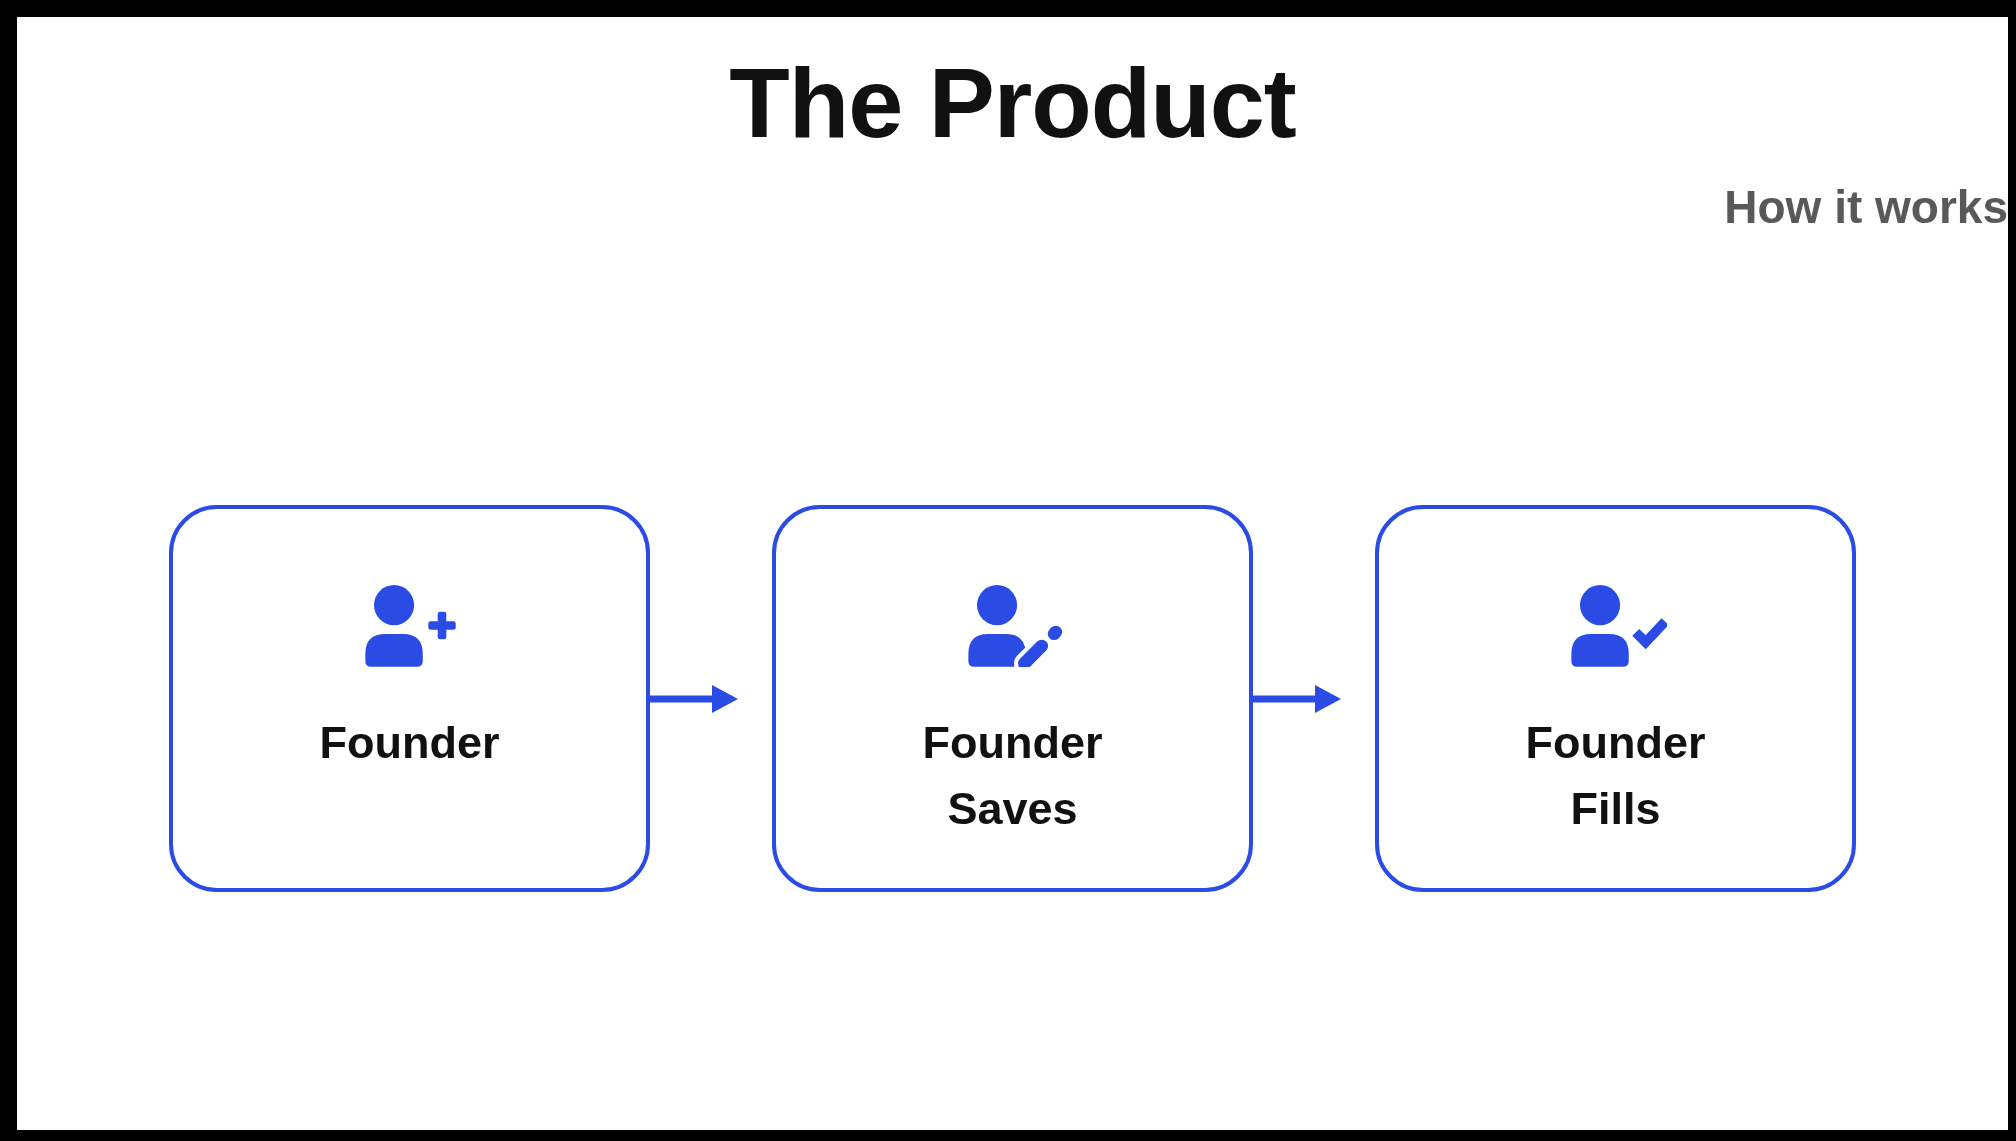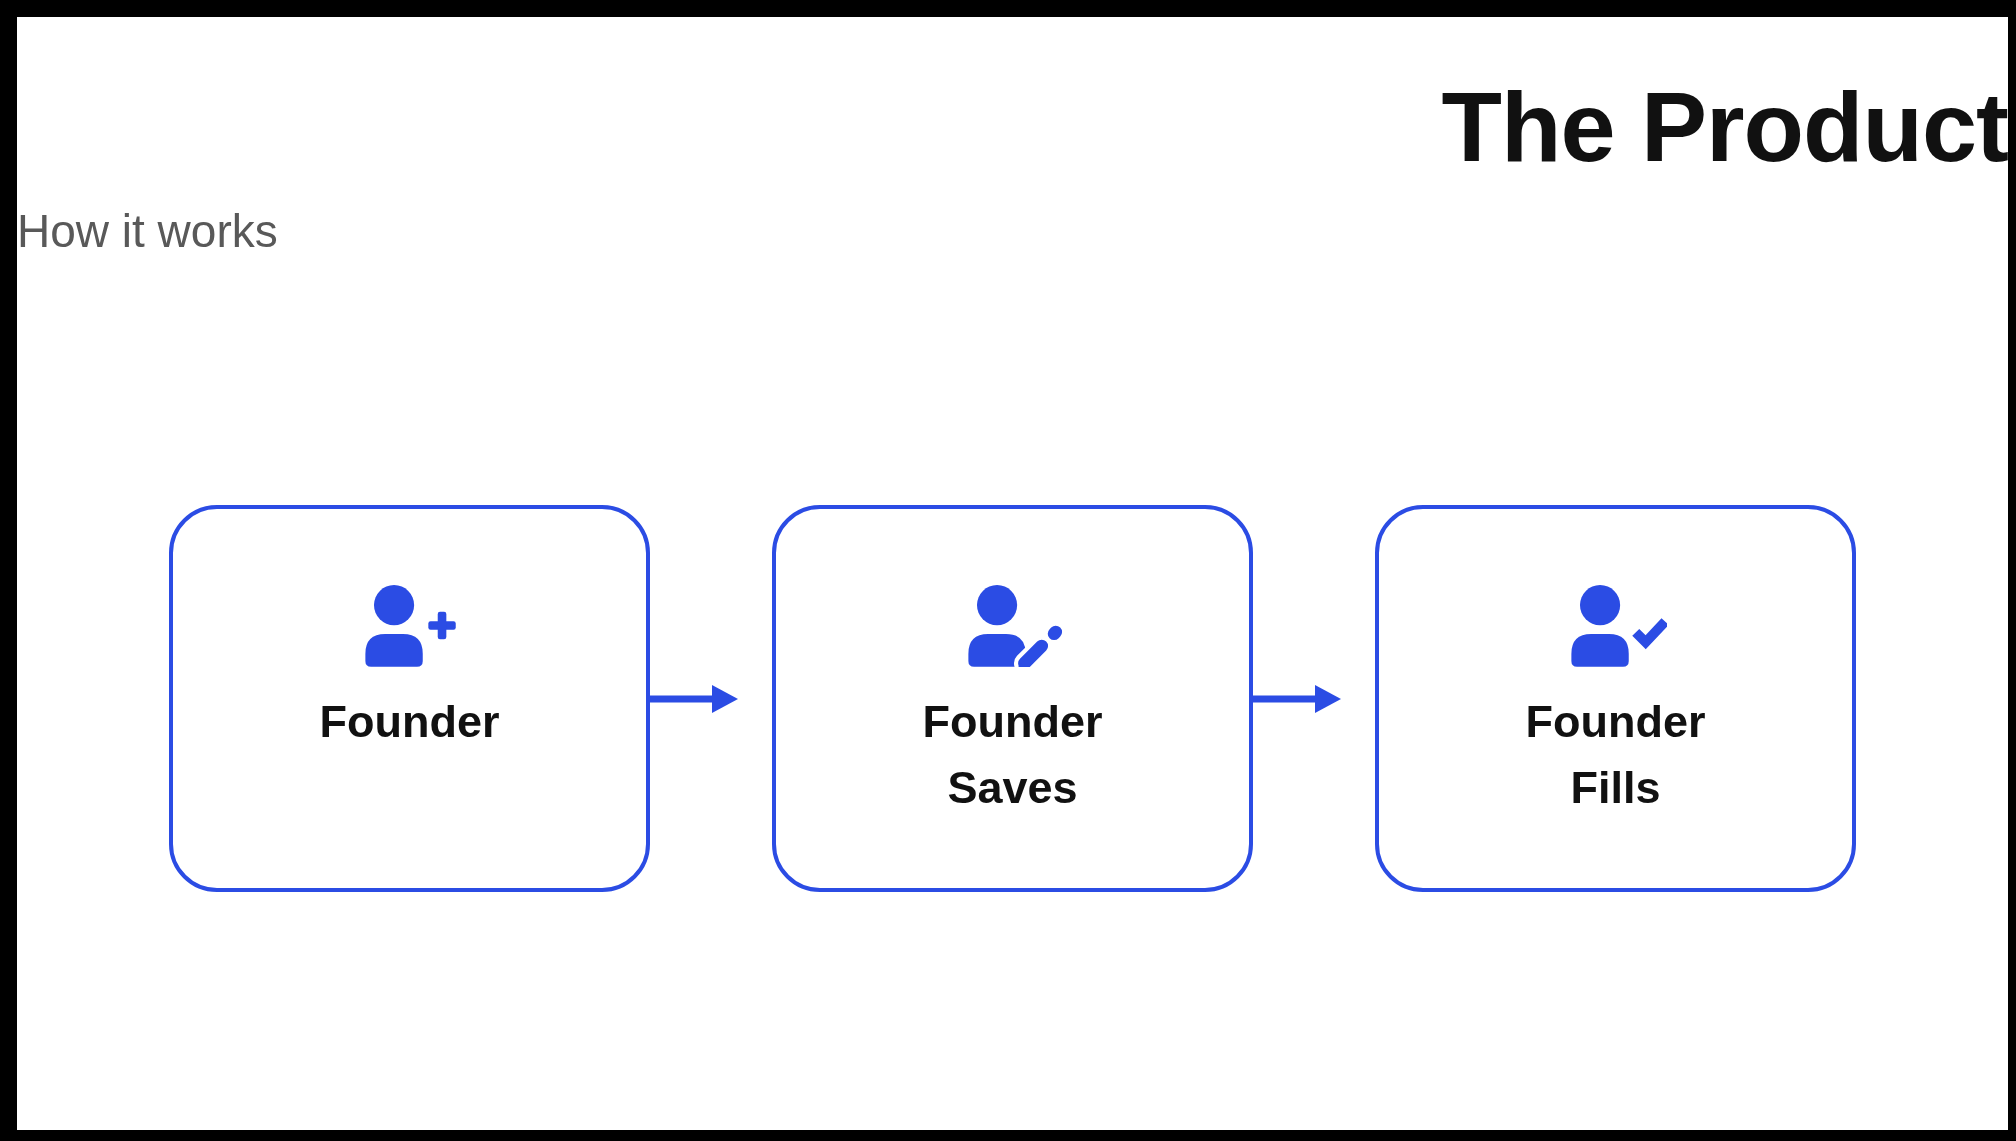--- a/index.html
+++ b/index.html
@@ -14,33 +14,33 @@
 
   .slide{
     width:2016px;height:1141px;
     background:#ffffff;
     border-style:solid;border-color:var(--frame);
     border-width:17px 8px 11px 17px;
     position:relative;
   }
 
   .page-title{
-    margin-top:56px;
-    text-align:right;
+    margin-top:32px;
+    text-align:center;
     font-size:99px;
     font-weight:700;
     line-height:1.1;
     letter-spacing:-1px;
     color:var(--title);
   }
   .page-subtitle{
     margin-top:24px;
-    text-align:left;
+    text-align:right;
     font-size:46px;
-    font-weight:400;
+    font-weight:700;
     line-height:1.1;
     color:var(--subtitle);
   }
 
   .flow-row{
     position:absolute;
     left:0;right:0;
     top:488px;
     display:flex;
     justify-content:center;
@@ -49,20 +49,21 @@
   .card{
     width:481px;
     height:387px;
     border:4px solid var(--accent);
     border-radius:48px;
     background:#ffffff;
     display:flex;
     flex-direction:column;
     align-items:center;
     padding-top:76px;
+    gap:21px;
   }
   .card-icon{
     width:102px;
     height:82px;
     color:var(--accent);
     flex:0 0 auto;
   }
   .card-label{
     margin-top:22px;
     text-align:center;

